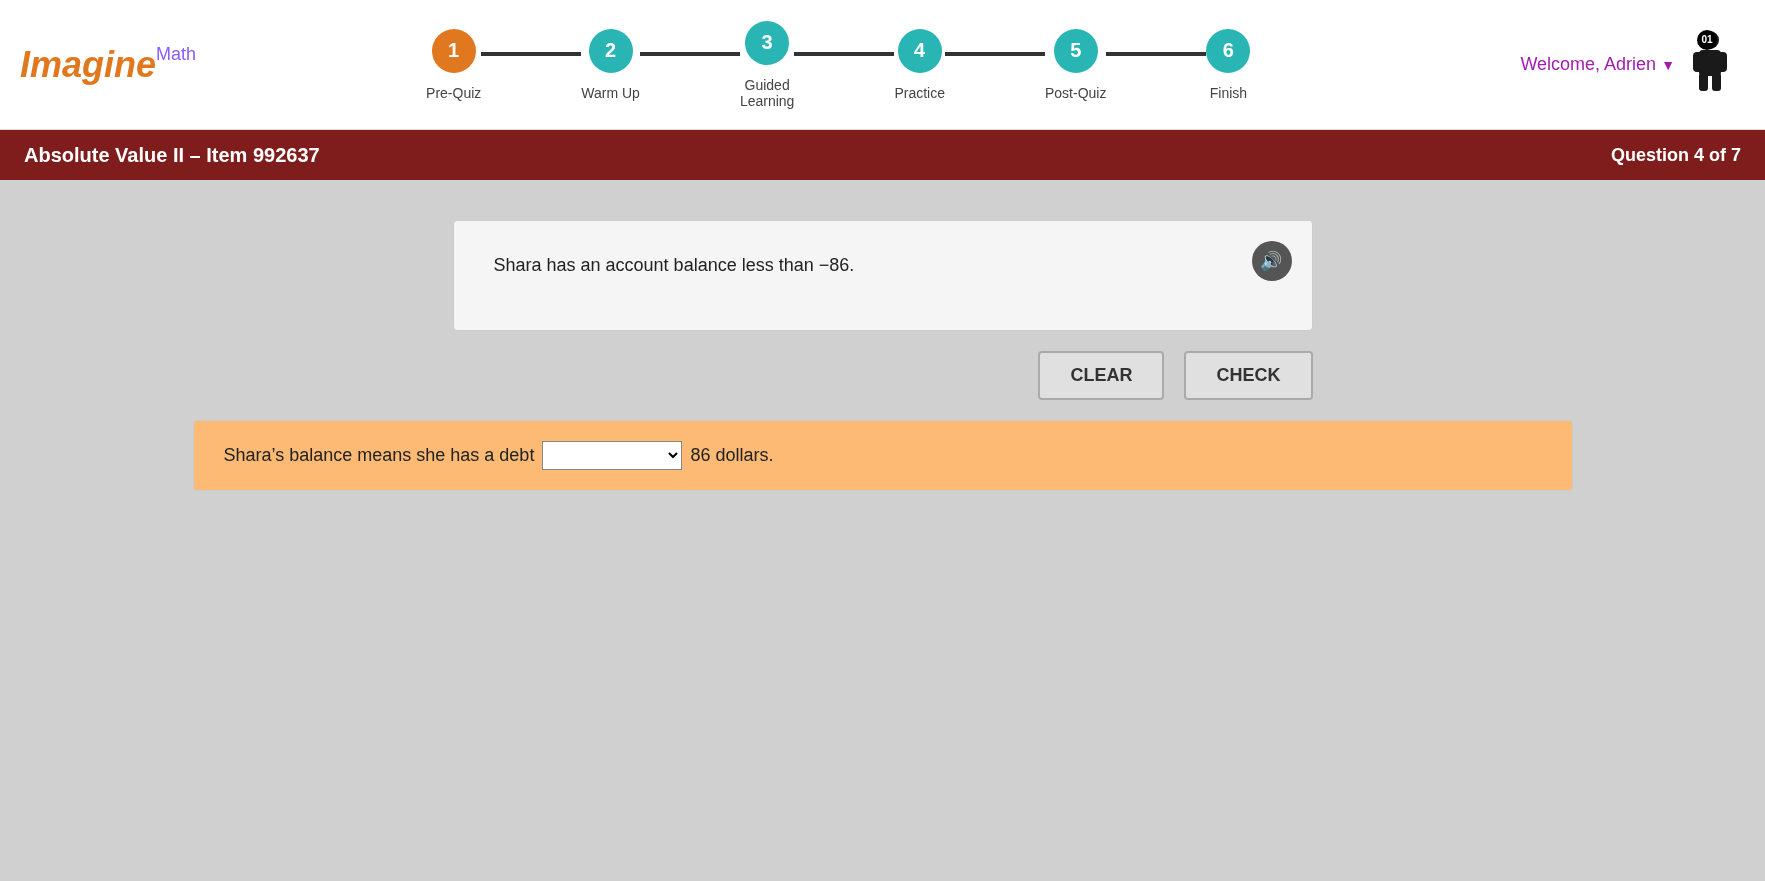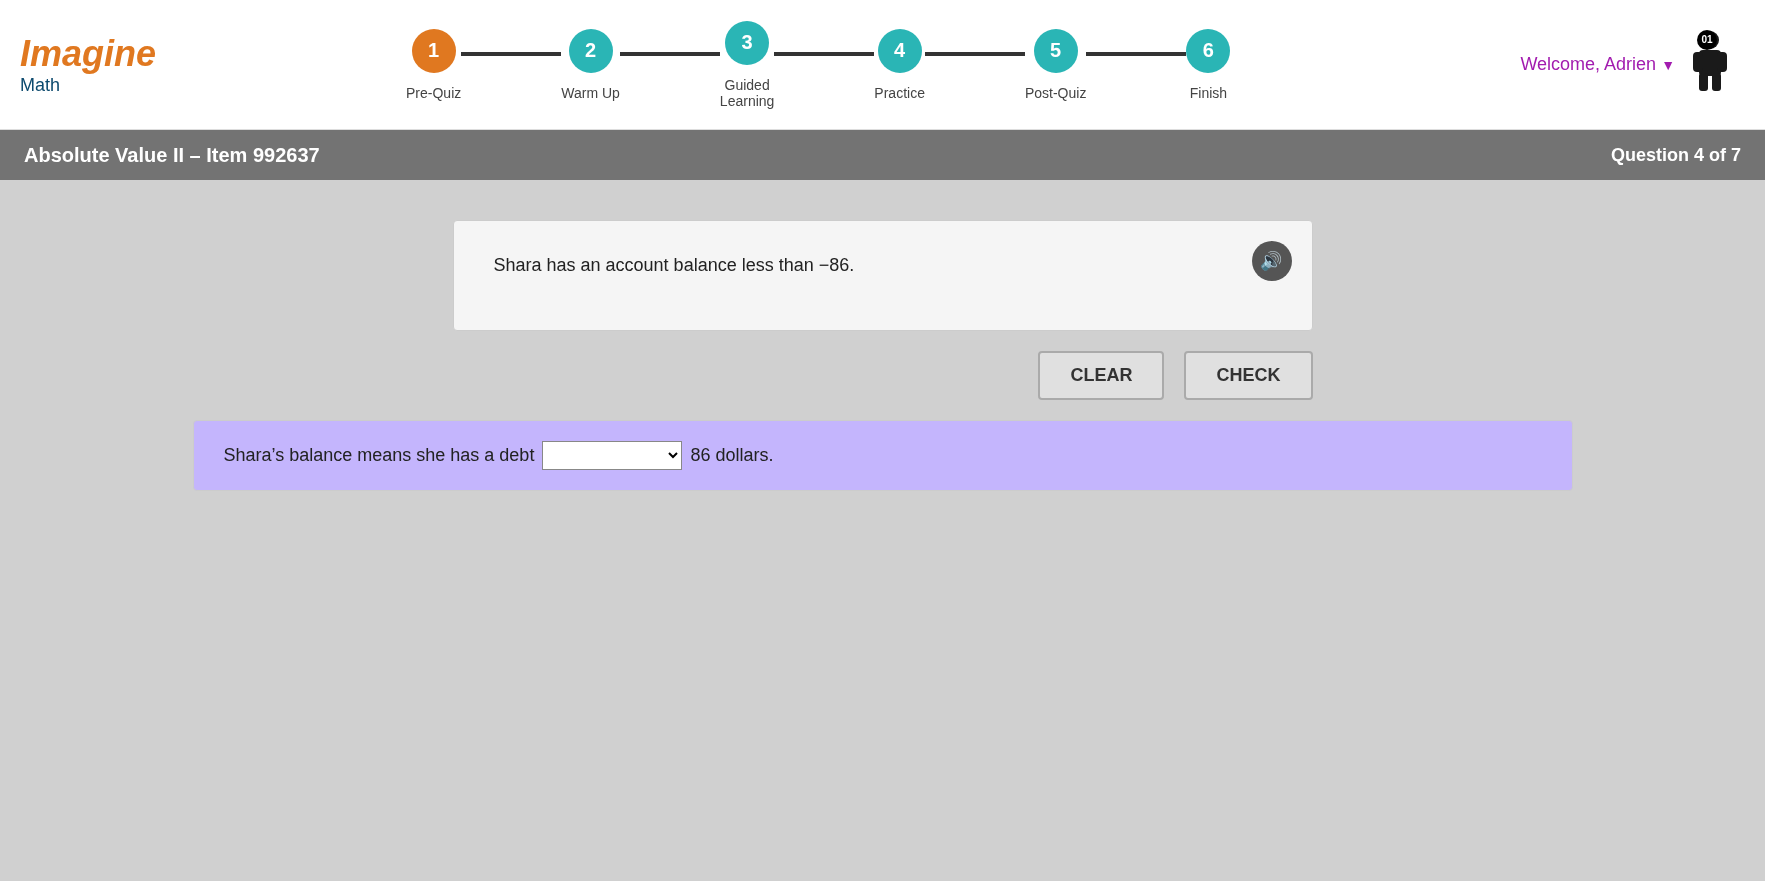--- a/index.html
+++ b/index.html
@@ -16,33 +16,33 @@
       background: #ffffff;
       display: flex;
       align-items: center;
       padding: 12px 20px;
       height: 130px;
       border-bottom: 1px solid #ddd;
     }
 
     .logo-area {
       display: flex;
-      flex-direction: column;
+      flex-direction: row;
       justify-content: space-between;
     }
 
     .logo-imagine {
       color: #e07820;
       font-size: 36px;
       font-weight: bold;
       font-style: italic;
     }
 
     .logo-math {
-      color: #0c4a6e;
+      color: #8b5cf6;
       font-size: 18px;
     }
 
     
     .progress-bar {
       display: flex;
       align-items: center;
       flex: 1;
       justify-content: center;
     }
@@ -125,21 +125,21 @@
       height: 20px;
       font-size: 10px;
       display: flex;
       align-items: center;
       justify-content: center;
       font-weight: bold;
     }
 
     
     .title-bar {
-      background: #737373;
+      background: #7f1d1d;
       color: white;
       display: flex;
       align-items: center;
       justify-content: space-between;
       padding: 0 24px;
       height: 50px;
     }
 
     .title-bar-text {
       font-size: 20px;
@@ -227,21 +227,21 @@
       padding: 12px 30px;
       font-size: 18px;
       font-weight: bold;
       color: #333;
       cursor: pointer;
       min-width: 100px;
     }
 
     
     .answer-row {
-      background: #c4b5fd;
+      background: #fdba74;
       border: 1px solid #ccc;
       border-radius: 4px;
       padding: 20px 30px;
       margin-top: 20px;
       font-size: 18px;
       color: #222;
       display: flex;
       align-items: center;
       gap: 8px;
     }

